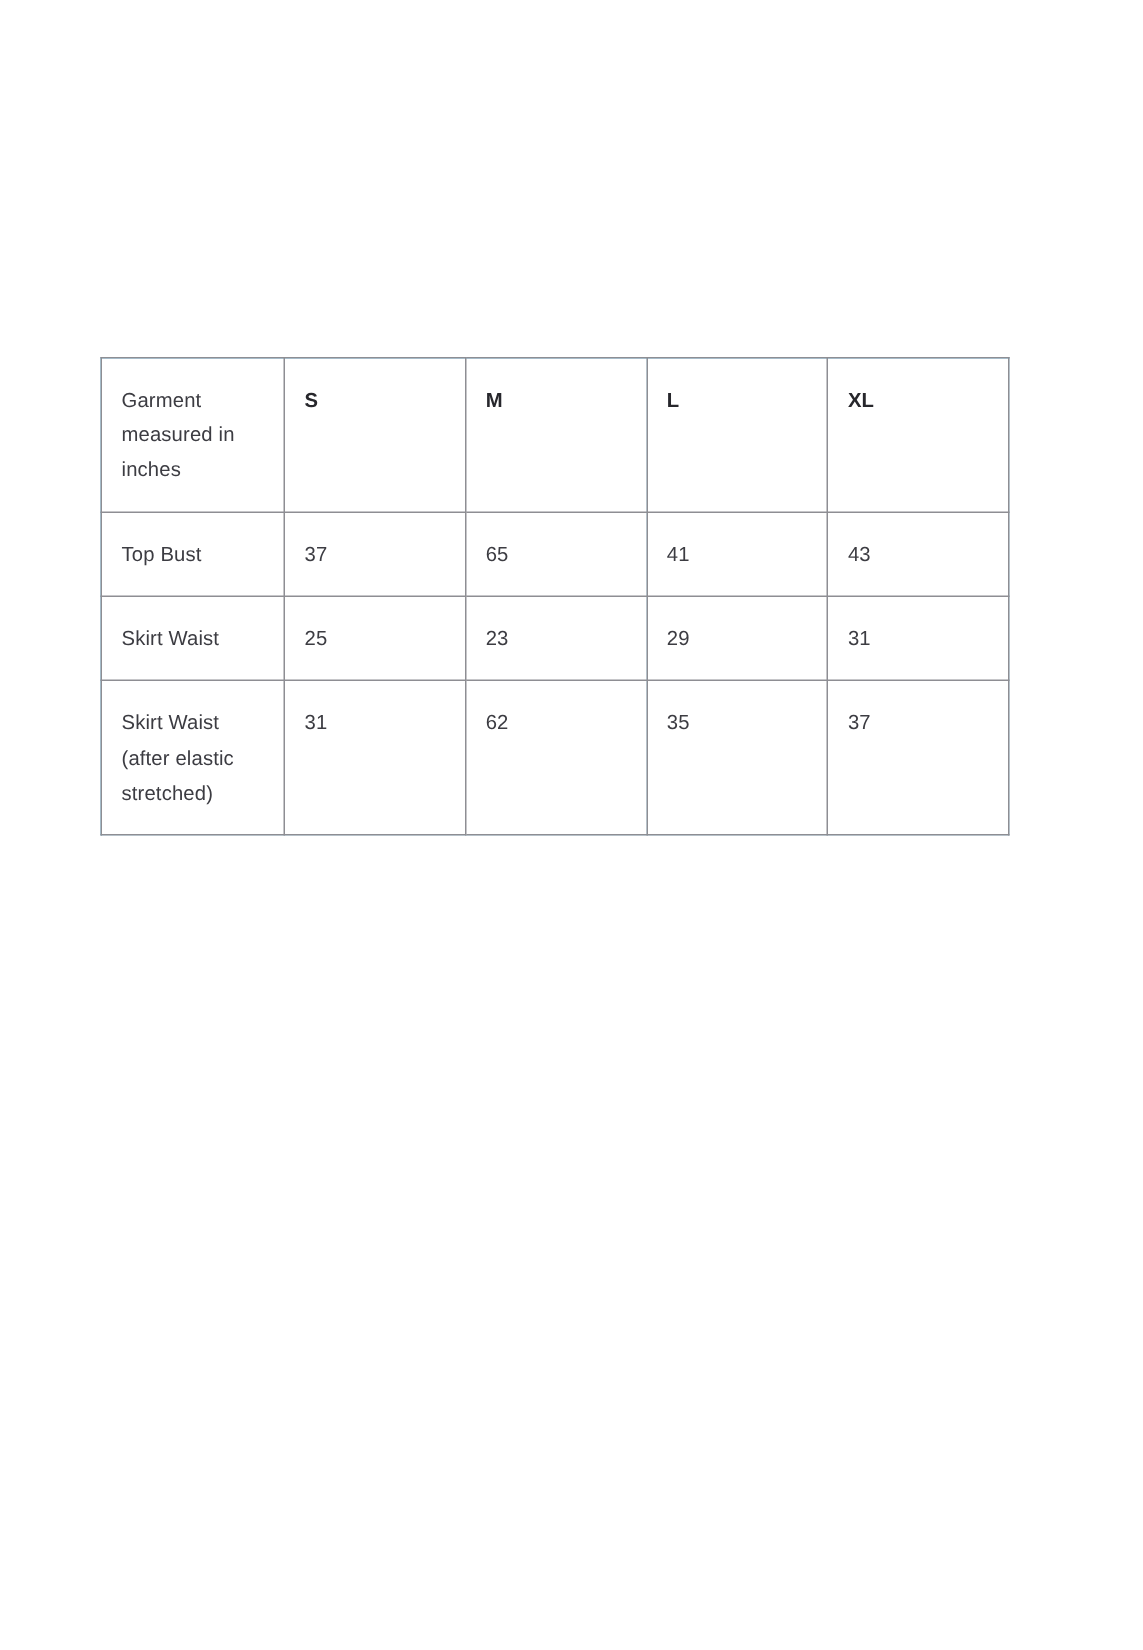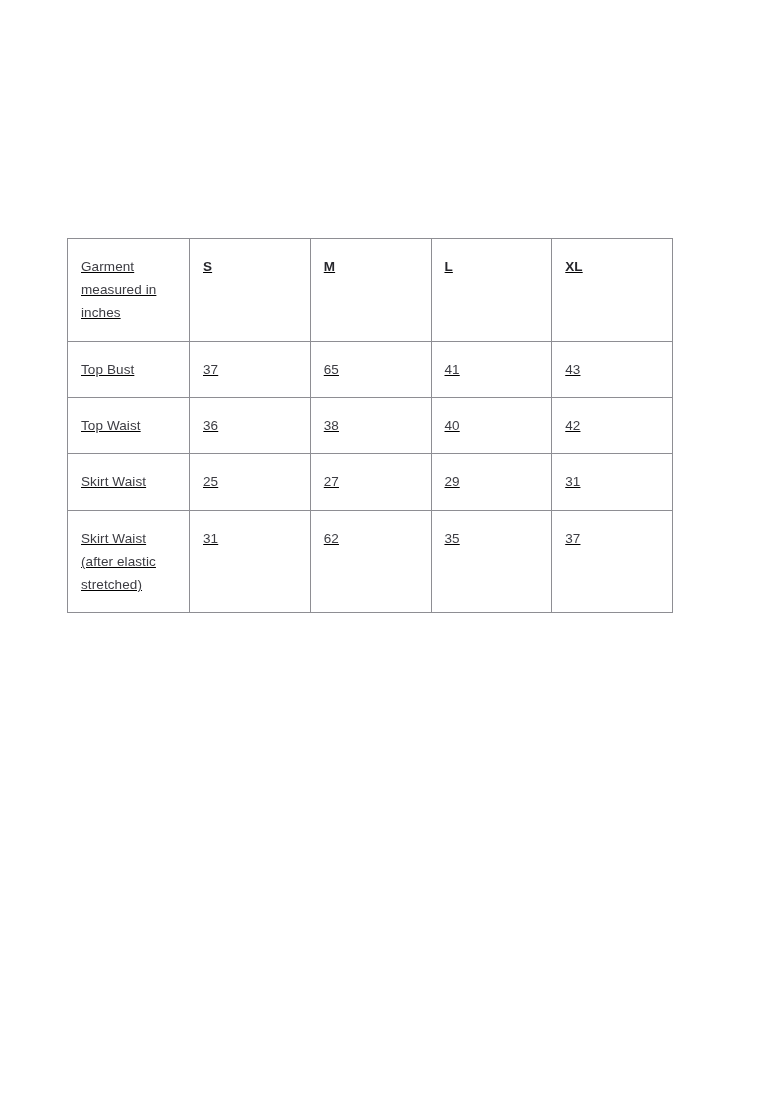--- a/index.html
+++ b/index.html
@@ -24,21 +24,20 @@
     position: absolute;
     left: 67px;
     top: 238px;
     width: 605px;
   }
   table.size-chart {
     border-collapse: collapse;
     table-layout: fixed;
     width: 605px;
     background: #7dd3fc;
-    text-decoration: underline;
   }
   table.size-chart col.label-col { width: 122px; }
   table.size-chart col.size-col  { width: 120.75px; }
 
   table.size-chart td {
     border: 1px solid #8e8e93;
     padding: 16px 13px 16px 13px;
     vertical-align: top;
     font-size: 13.5px;
     line-height: 1.72;
@@ -95,33 +94,26 @@
 
 
         <tr class="row-simple">
           <td>Top Bust</td>
           <td class="value">37</td>
           <td class="value">65</td>
           <td class="value">41</td>
           <td class="value">43</td>
         </tr>
 
-        <tr class="row-simple">
-          <td>Top Waist</td>
-          <td class="value">36</td>
-          <td class="value">38</td>
-          <td class="value">40</td>
-          <td class="value">42</td>
-        </tr>
 
 
         <tr class="row-simple">
           <td>Skirt Waist</td>
           <td class="value">25</td>
-          <td class="value">27</td>
+          <td class="value">23</td>
           <td class="value">29</td>
           <td class="value">31</td>
         </tr>
 
         <tr class="row-elastic">
           <td>
             <span class="nowrap-line">Skirt Waist</span>
             <span class="nowrap-line">(after elastic</span>
             <span class="nowrap-line">stretched)</span>
           </td>

